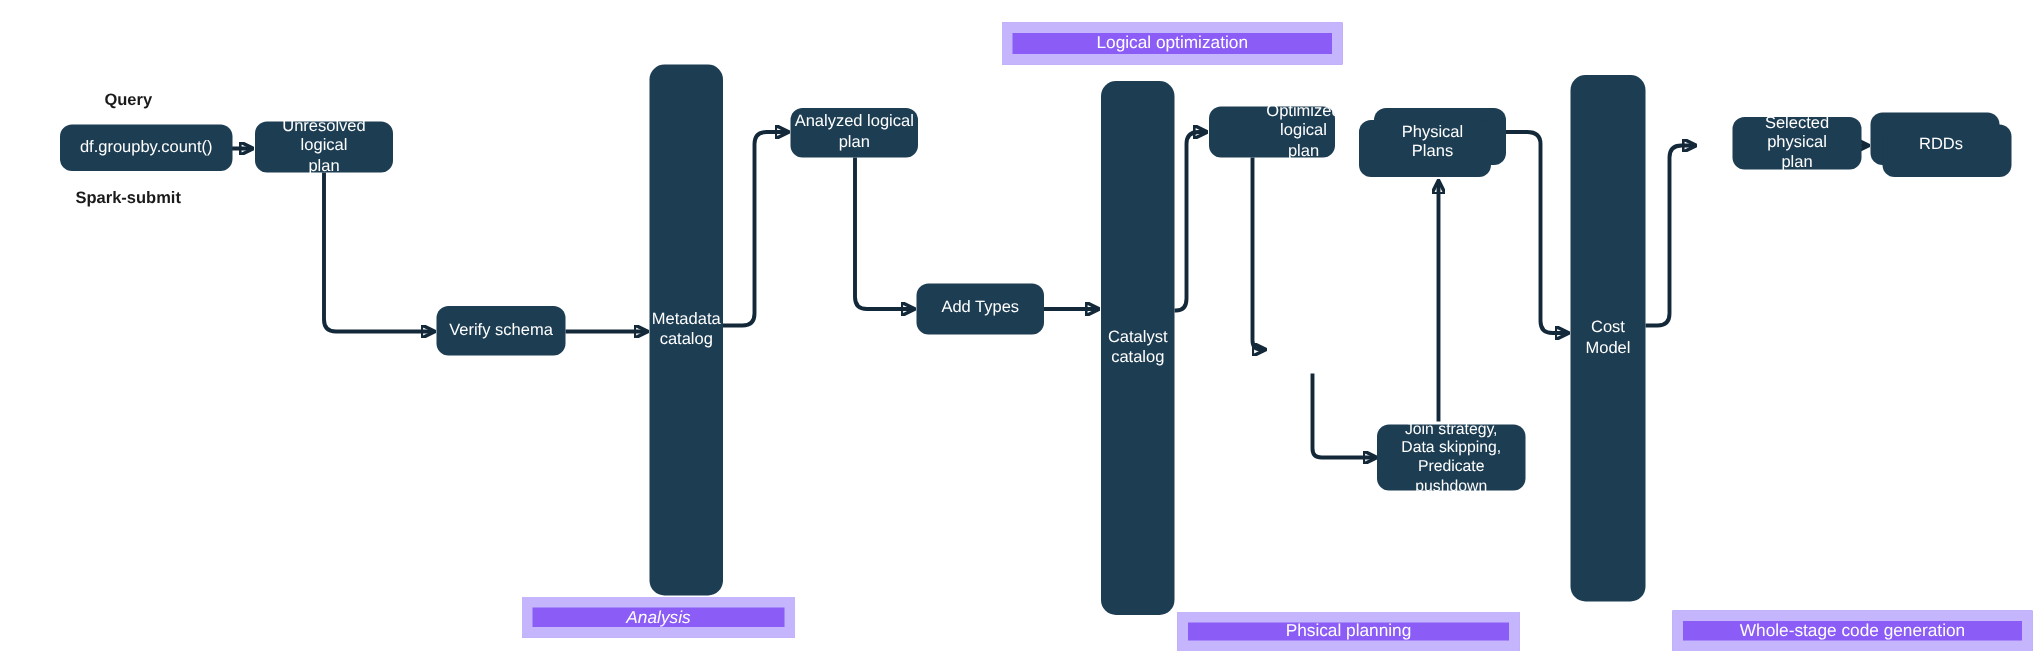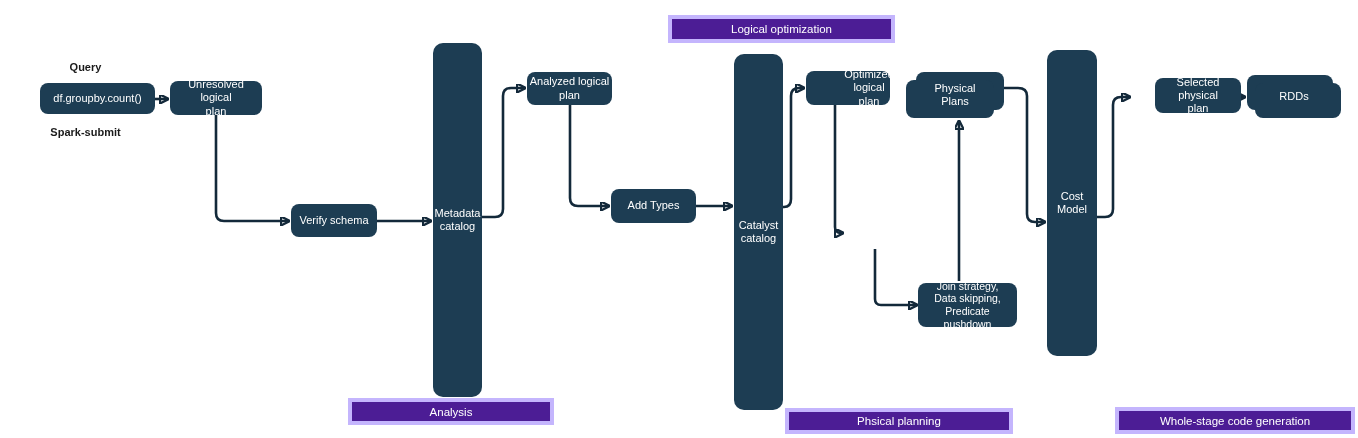--- a/index.html
+++ b/index.html
@@ -33,22 +33,22 @@
     border-radius:8px;
   }
   .stack .stack-label {
     position:absolute; left:0; top:0; right:0; bottom:0;
     display:flex; align-items:center; justify-content:center;
     color:#ffffff; font-size:11px; line-height:1.2;
     text-align:center; white-space:pre-line; z-index:2;
   }
   .band {
     position:absolute;
-    background:#4c1d95;
-    border:4px solid #c4b5fd;
+    background:#8b5cf6;
+    border:7px solid #c4b5fd;
     color:#ffffff;
     display:flex; align-items:center; justify-content:center;
     font-size:11.5px;
     box-sizing:border-box;
   }
   .black-label {
     position:absolute;
     color:#1a1a1a;
     font-weight:bold;
     font-size:11px;
@@ -76,21 +76,21 @@
     <path d="M835,105 L835,227 Q835,233 841,233 L843,233" marker-end="url(#ah)"></path>
     <path d="M875,249 L875,299 Q875,305 881,305 L917,305" marker-end="url(#ah)"></path>
     <path d="M959,281 L959,121" marker-end="url(#ah)"></path>
     <path d="M1004,88 L1018,88 Q1027,88 1027,96 L1027,214 Q1027,222 1035,222 L1045,222" marker-end="url(#ah)"></path>
     <path d="M1097,217 L1105,217 Q1113,217 1113,209 L1113,105 Q1113,97 1121,97 L1130,97" marker-end="url(#ah)"></path>
     <path d="M1218,97 L1245,97" marker-end="url(#ah)"></path>
   </svg>
 
   <div class="band" style="left:668px; top:15px; width:227px; height:28px;">Logical optimization</div>
 
-  <div class="band" style="left:348px; top:398px; width:206px; height:27px;">Analysis</div>
+  <div class="band" style="left:348px; top:398px; width:182px; height:27px;font-style:italic;">Analysis</div>
   <div class="band" style="left:785px; top:408px; width:228px; height:26px;">Phsical planning</div>
   <div class="band" style="left:1115px; top:407px; width:240px; height:27px;">Whole-stage code generation</div>
 
   <div class="black-label" style="left:28px; top:61px; width:115px;">Query</div>
   <div class="black-label" style="left:28px; top:126px; width:115px;">Spark-submit</div>
 
   <div class="node" style="left:28px; top:83px; width:115px; height:31px;margin-left:12px;">df.groupby.count()</div>
 
   <div class="node" style="left:170px; top:81px; width:92px; height:34px;">Unresolved logical
 plan</div>
@@ -116,21 +116,21 @@
 Data skipping,
 Predicate pushdown</div>
 
   <div class="stack" style="left:906px; top:72px; width:98px; height:46px;">
     <div class="layer" style="left:10px; top:0; width:88px; height:38px;"></div>
     <div class="layer" style="left:0; top:8px; width:88px; height:38px;"></div>
     <div class="stack-label">Physical
 Plans</div>
   </div>
 
-  <div class="node node--tall" style="left:1047px; top:50px; width:50px; height:306px;">Cost
+  <div class="node node--tall" style="left:1047px; top:50px; width:50px; height:351px;">Cost
 Model</div>
 
   <div class="node" style="left:1155px; top:78px; width:86px; height:35px;">Selected physical
 plan</div>
 
   <div class="stack" style="left:1247px; top:75px; width:94px; height:43px;">
     <div class="layer" style="left:0; top:0; width:86px; height:35px;"></div>
     <div class="layer" style="left:8px; top:8px; width:86px; height:35px;"></div>
     <div class="stack-label">RDDs</div>
   </div>

